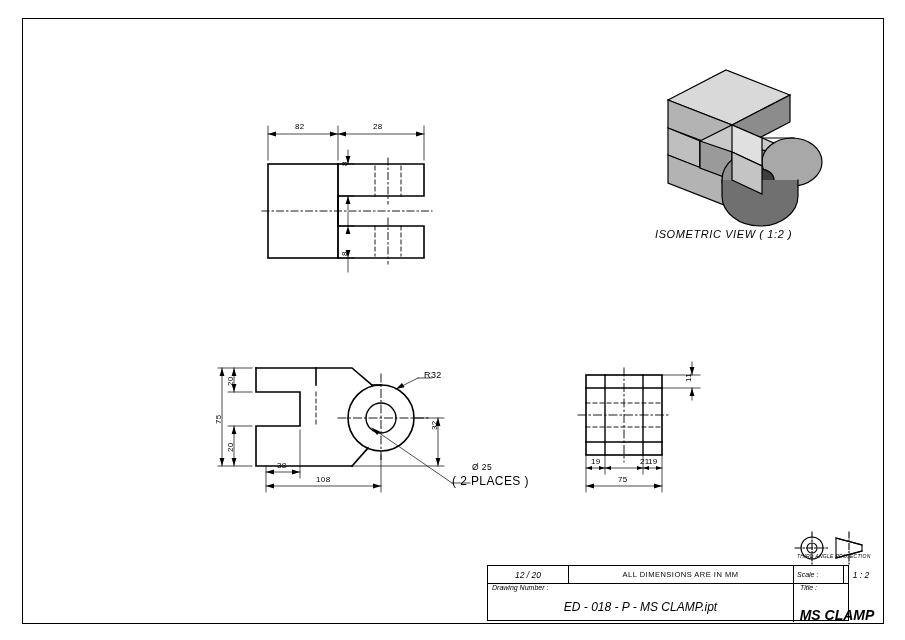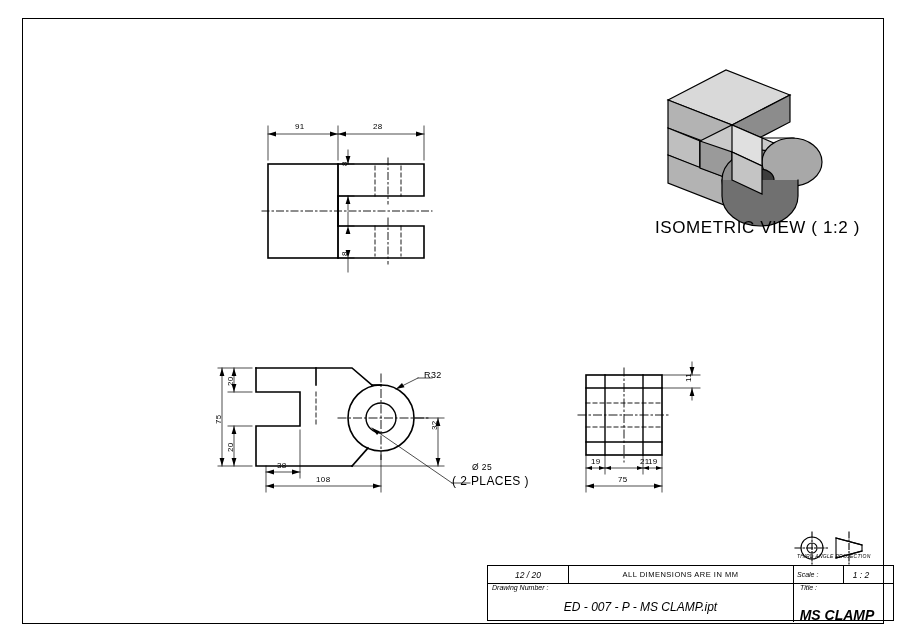--- a/index.html
+++ b/index.html
@@ -1,23 +1,23 @@
 <!DOCTYPE html>
 <html><head>
 <meta charset="utf-8">
 <style>
   html,body{margin:0;padding:0;background:#ffffff;}
   body{width:905px;height:640px;font-family:"Liberation Sans",sans-serif;color:#000;}
   #sheet{position:relative;width:905px;height:640px;background:#fff;overflow:hidden;}
   .border-outer{position:absolute;left:22px;top:18px;width:860px;height:604px;border:1.6px solid #000;}
   .dim-text{position:absolute;font-family:"Liberation Sans",sans-serif;font-size:8px;letter-spacing:0.4px;}
   svg{position:absolute;left:0;top:0;}
-  .lbl-iso{position:absolute;left:655px;top:218px;font-size:17px;letter-spacing:0.6px;}
+  .lbl-iso{position:absolute;left:655px;top:228px;font-style:italic;font-size:11px;letter-spacing:0.6px;}
   
-  .tb{position:absolute;left:487px;top:565px;width:407px;height:56px;border:1.2px solid #000;box-sizing:border-box;}
+  .tb{position:absolute;left:487px;top:565px;width:362px;height:56px;border:1.2px solid #000;box-sizing:border-box;}
   .tb .row1{position:absolute;left:0;top:0;width:100%;height:18px;border-bottom:1.2px solid #000;box-sizing:border-box;}
   .tb .row2{position:absolute;left:0;top:18px;width:100%;height:38px;box-sizing:border-box;}
   .cell{position:absolute;box-sizing:border-box;font-size:7.5px;display:flex;align-items:center;}
   .vline{position:absolute;top:0;width:0;border-left:1.2px solid #000;height:100%;}
   .sheetno{left:0;top:0;width:80px;height:100%;justify-content:center;font-style:italic;font-size:8.5px;}
   .alldim{left:80px;top:0;width:225px;height:100%;justify-content:center;font-size:7.5px;letter-spacing:.5px;}
   .scalelbl{left:305px;top:0;width:50px;height:100%;padding-left:4px;font-style:italic;font-size:7px;}
   .scaleval{left:355px;top:0;width:36px;height:100%;justify-content:center;font-style:italic;font-size:8.5px;}
   .dnlbl{left:0;top:0;width:100%;height:11px;padding-left:4px;font-style:italic;font-size:7px;align-items:flex-start;}
   .dnval{left:0;top:8px;width:305px;height:30px;justify-content:center;font-style:italic;font-size:12px;}
@@ -258,21 +258,21 @@
         <line x1="795" y1="548" x2="829" y2="548" stroke-dasharray="6,2,1.5,2"></line>
         <line x1="812" y1="532" x2="812" y2="564" stroke-dasharray="6,2,1.5,2"></line>
         <polygon points="836,538 836,558 862,551 862,545" fill="none"></polygon>
         <line x1="836" y1="538" x2="862" y2="545"></line>
         <line x1="836" y1="558" x2="862" y2="551"></line>
         <line x1="849" y1="532" x2="849" y2="564" stroke-dasharray="6,2,1.5,2"></line>
       </g>
     </g>
   </svg>
 
-  <div class="dim-text" style="left:295px;top:122px;">91</div>
+  <div class="dim-text" style="left:295px;top:122px;">82</div>
   <div class="dim-text" style="left:373px;top:122px;">28</div>
   <div class="dim-text" style="left:340px;top:166px;transform:rotate(-90deg);transform-origin:left top;">8</div>
   <div class="dim-text" style="left:340px;top:256px;transform:rotate(-90deg);transform-origin:left top;">8</div>
 
   <div class="dim-text" style="left:226px;top:386px;transform:rotate(-90deg);transform-origin:left top;">20</div>
   <div class="dim-text" style="left:214px;top:424px;transform:rotate(-90deg);transform-origin:left top;">75</div>
   <div class="dim-text" style="left:226px;top:452px;transform:rotate(-90deg);transform-origin:left top;">20</div>
   <div class="dim-text" style="left:277px;top:461px;">38</div>
   <div class="dim-text" style="left:316px;top:475px;">108</div>
   <div class="dim-text" style="left:424px;top:370px;font-size:9px;">R32</div>
@@ -295,20 +295,20 @@
       <div class="cell sheetno">12  /  20</div>
       <div class="cell alldim">ALL DIMENSIONS ARE IN MM</div>
       <div class="cell scalelbl">Scale :</div>
       <div class="cell scaleval">1 : 2</div>
       <div class="vline" style="left:80px;"></div>
       <div class="vline" style="left:305px;"></div>
       <div class="vline" style="left:355px;"></div>
     </div>
     <div class="row2">
       <div class="cell dnlbl">Drawing Number :</div>
-      <div class="cell dnval">ED - 007 - P - MS CLAMP.ipt</div>
+      <div class="cell dnval">ED - 018 - P - MS CLAMP.ipt</div>
       <div class="cell titlelbl">Title :</div>
       <div class="cell titleval">MS CLAMP</div>
       <div class="vline" style="left:305px;"></div>
     </div>
   </div>
 
 </div>
 
 </body></html>

